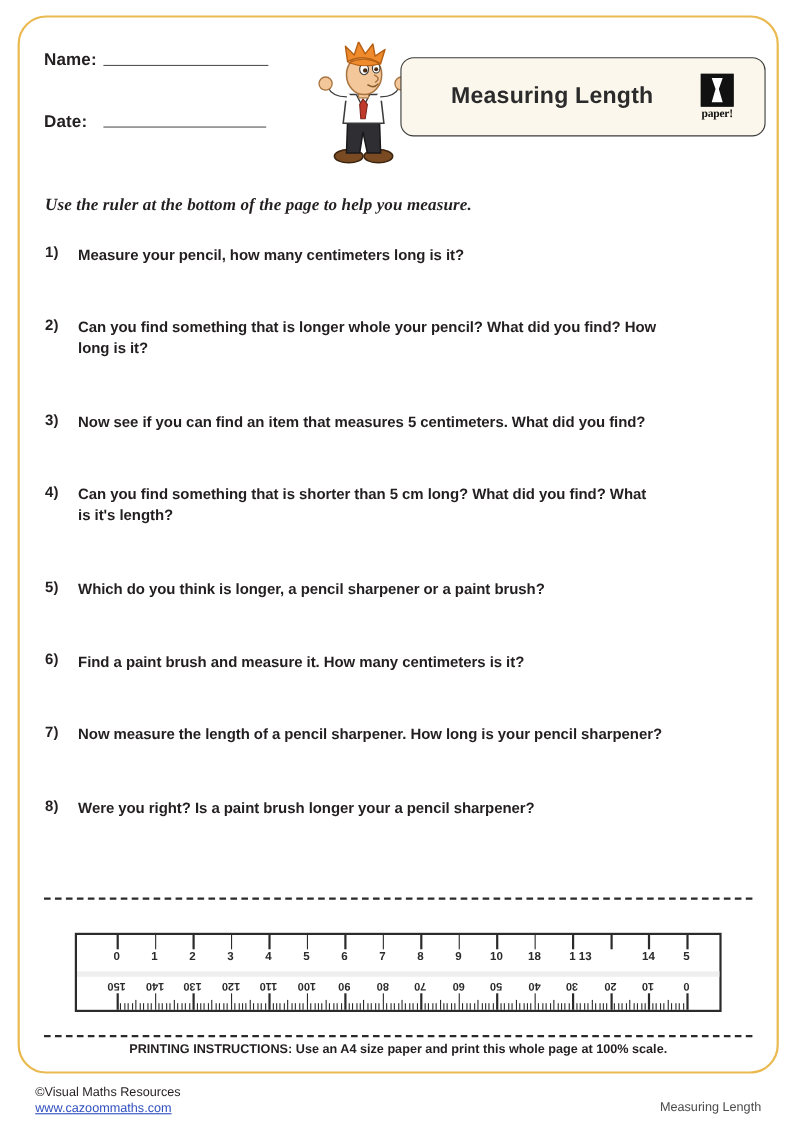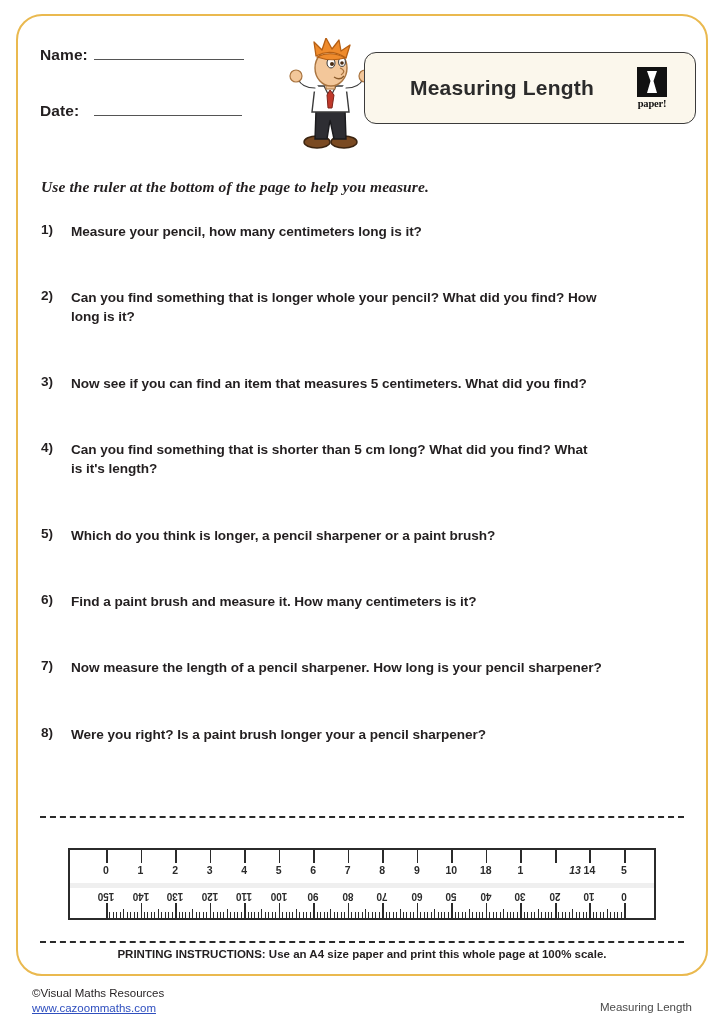--- a/index.html
+++ b/index.html
@@ -305,21 +305,21 @@
         <div class="cm-label" style="left: 312.267px;">8</div>
         <div class="cm-tick" style="left: 346.8px;"></div>
         <div class="cm-label" style="left: 346.8px;">9</div>
         <div class="cm-tick" style="left: 381.333px;"></div>
         <div class="cm-label" style="left: 381.333px;">10</div>
         <div class="cm-tick" style="left: 415.867px;"></div>
         <div class="cm-label" style="left: 415.867px;">18</div>
         <div class="cm-tick" style="left: 450.4px;"></div>
         <div class="cm-label" style="left: 450.4px;">1</div>
         <div class="cm-tick" style="left: 484.933px;"></div>
-        <div class="cm-label" style="left: 505px; font-style: italic;">13</div>
+        <div class="cm-label" style="left: 462px;">13</div>
         <div class="cm-tick" style="left: 519.467px;"></div>
         <div class="cm-label" style="left: 519.467px;">14</div>
         <div class="cm-tick" style="left: 554px;"></div>
         <div class="cm-label" style="left: 554px;">5</div>
       </div>
     <div id="ruler-sheen"></div>
     <div id="mm-scale">
         <div class="mm-tick t-cm" style="left: 36px;"></div>
         <div class="mm-tick t-mm" style="left: 39.4533px;"></div>
         <div class="mm-tick t-mm" style="left: 42.9067px;"></div>

